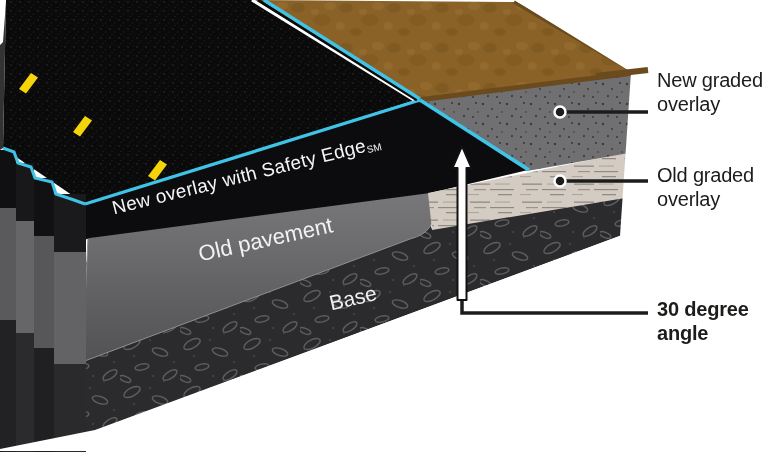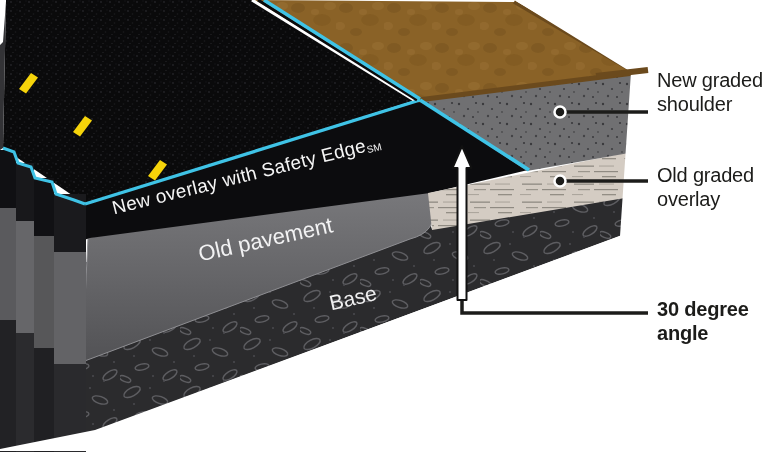--- a/index.html
+++ b/index.html
@@ -155,16 +155,16 @@
     <path d="M462,146 L452.5,168 L457.5,168 L457.5,300 L466.5,300 L466.5,168 L471.5,168 Z" fill="#ffffff" stroke="#111111" stroke-width="2" stroke-linejoin="round"></path>
   </g>
 </svg>
 
 <div class="dtext t-overlay">
   <span>New overlay with Safety Edge</span><span class="sm">SM</span>
 </div>
 <div class="dtext t-oldpave">Old pavement</div>
 <div class="dtext t-base">Base</div>
 
-<div class="lbl lbl-new">New graded shoulder</div>
+<div class="lbl lbl-new">New graded overlay</div>
 <div class="lbl lbl-old">Old graded overlay</div>
 <div class="lbl lbl-angle">30 degree angle</div>
 </div>
 
 </body></html>

